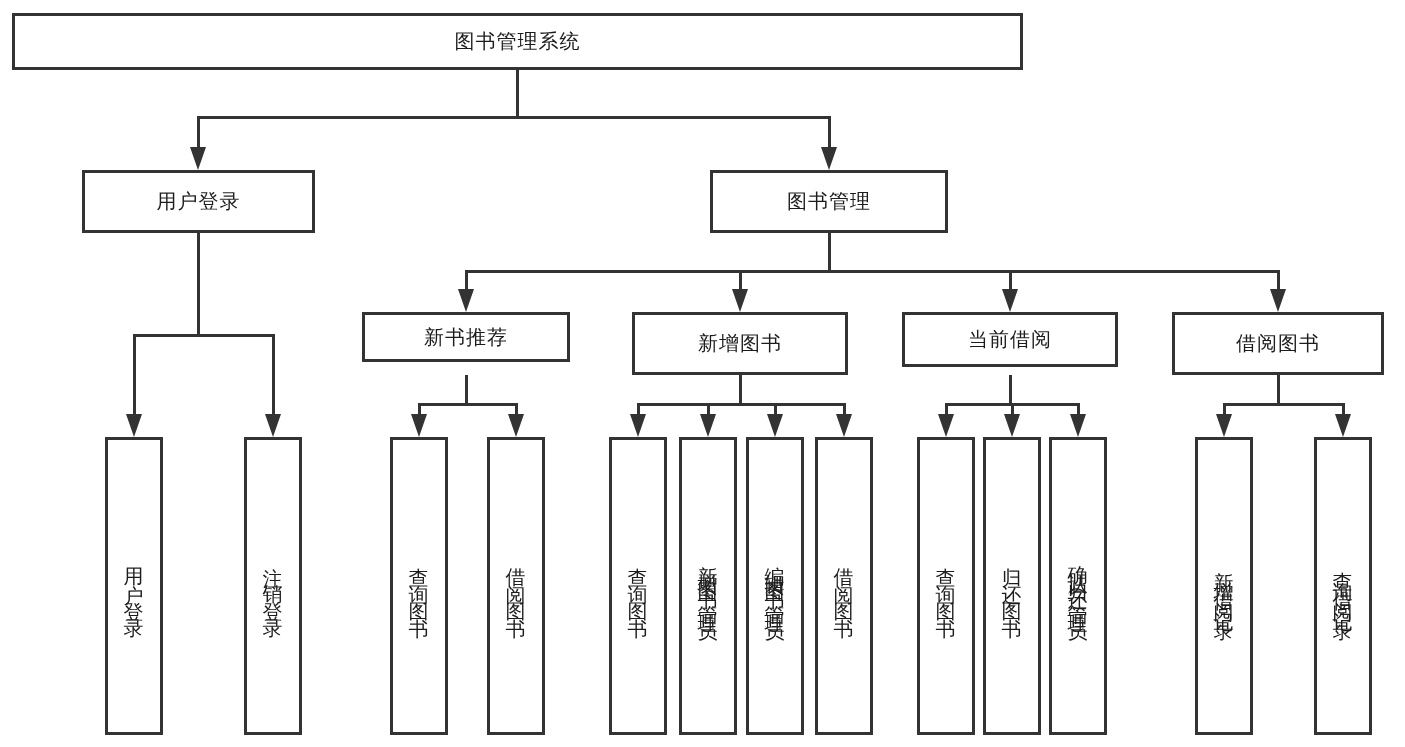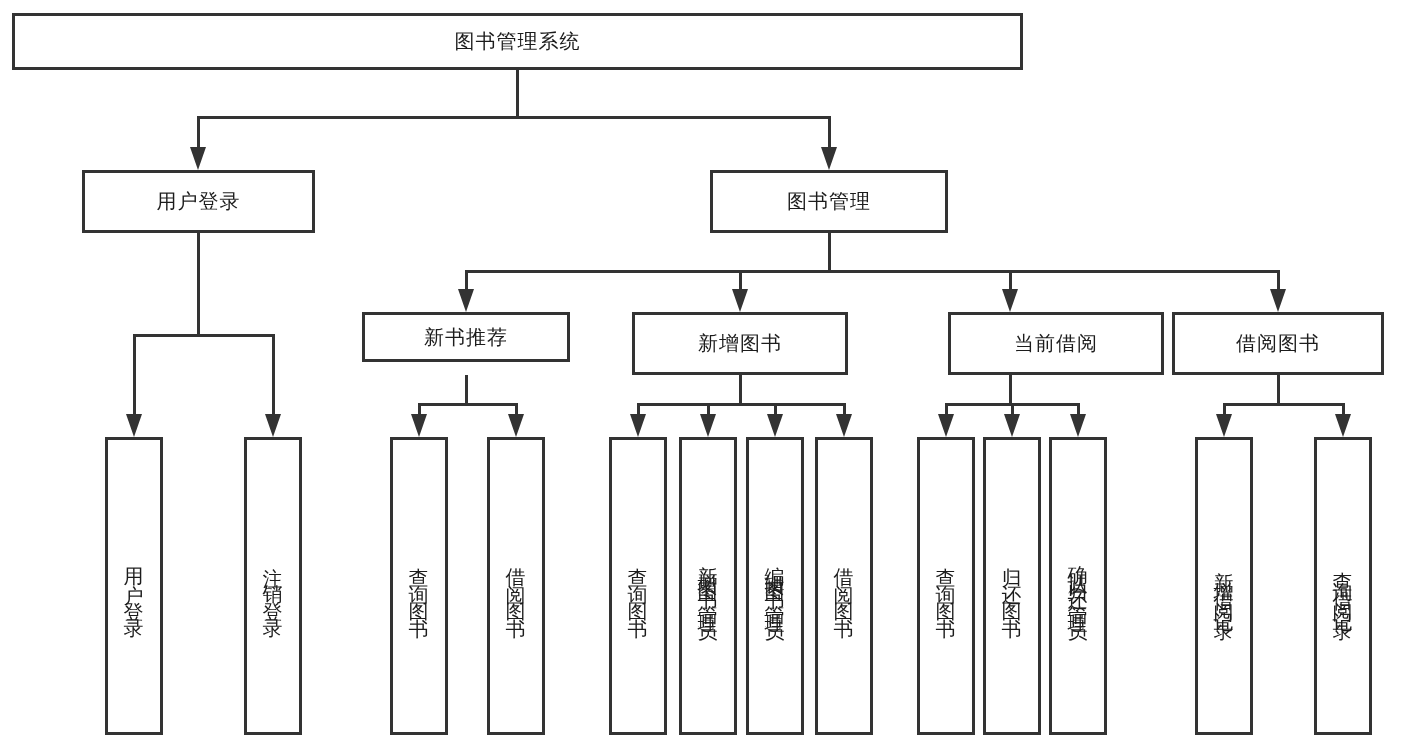--- a/index.html
+++ b/index.html
@@ -71,21 +71,21 @@
   </div>
 
   <div class="box" style="left:362px; top:312px; width:208px; height:50px">
     <span class="h-label">新书推荐</span>
   </div>
 
   <div class="box" style="left:632px; top:312px; width:216px; height:63px">
     <span class="h-label">新增图书</span>
   </div>
 
-  <div class="box" style="left:948px; top:312px; width:216px; height:63px">
+  <div class="box" style="left:902px; top:312px; width:216px; height:55px">
     <span class="h-label">当前借阅</span>
   </div>
 
   <div class="box" style="left:1172px; top:312px; width:212px; height:63px">
     <span class="h-label">借阅图书</span>
   </div>
 
   <div class="box leaf" style="left:105px">
     <span class="v-label" style="letter-spacing:17px">用户登录</span>
   </div>

